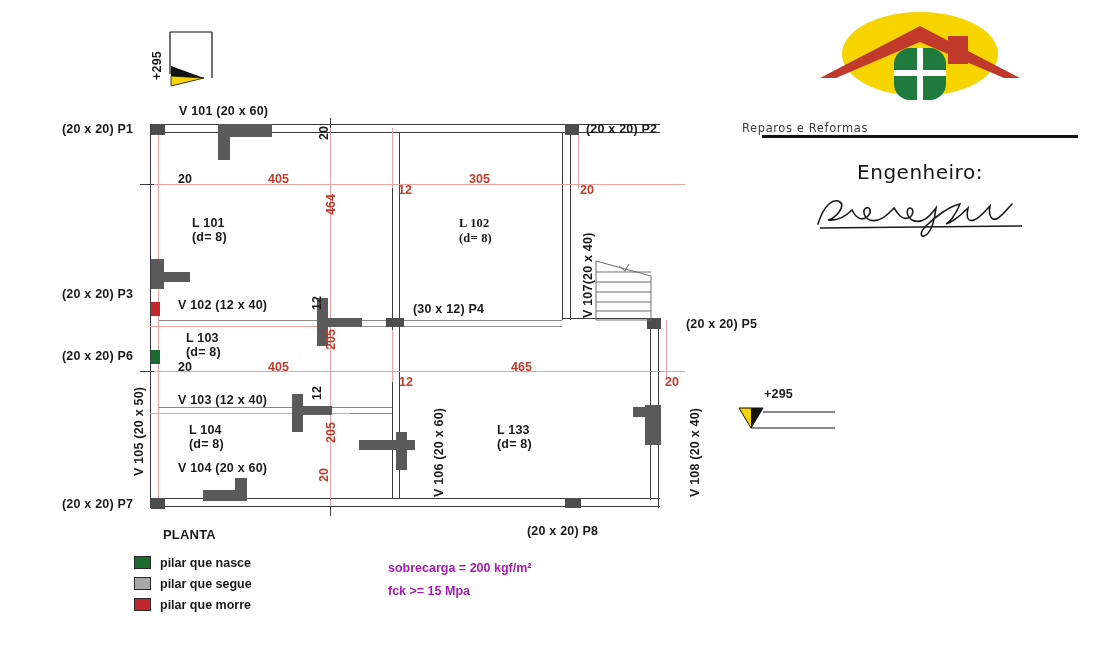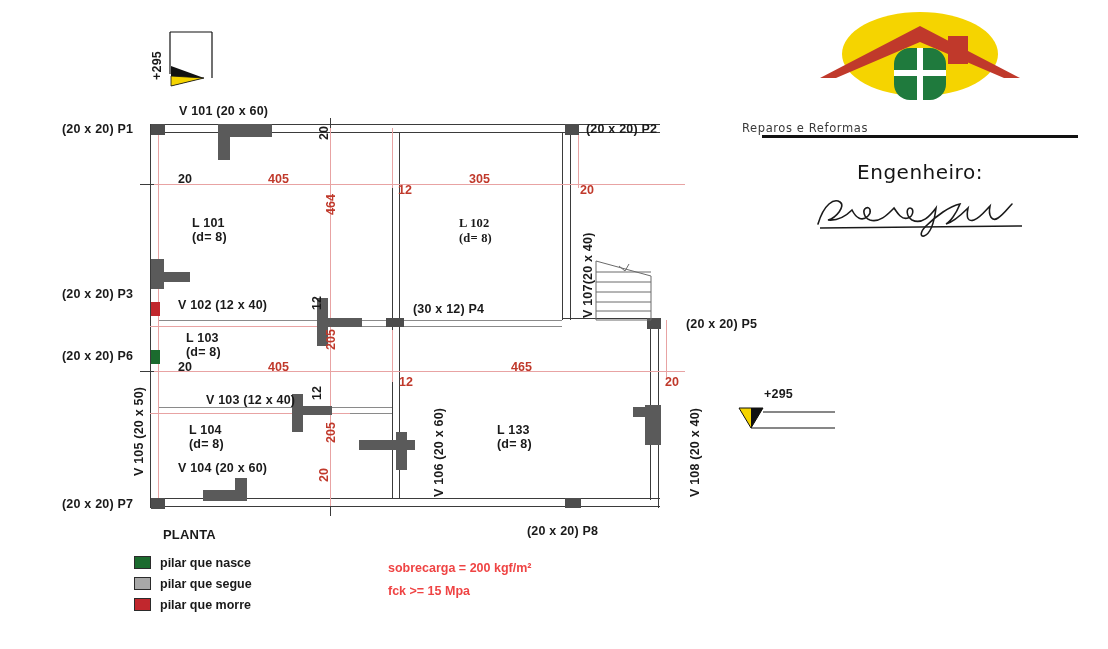--- a/index.html
+++ b/index.html
@@ -11,21 +11,21 @@
   .dim-blk{font-size:12.5px;font-weight:bold;color:#1a1a1a;white-space:nowrap;}
   .rot90{transform:rotate(-90deg);transform-origin:left top;}
   .wall{position:absolute;background:#5a5a5a;}
   .pil{position:absolute;}
   .line-blk{position:absolute;background:#3b3b3b;}
   .line-red{position:absolute;background:#e8a3a3;}
   .line-thin{position:absolute;background:#8a8a8a;}
   .legend-sw{width:15px;height:11px;border:1px solid #2b2b2b;display:inline-block;vertical-align:middle;}
   .legend-row{display:flex;align-items:flex-start;gap:9px;height:21px;}
   .legend-txt{font-size:12.5px;font-weight:bold;color:#1a1a1a;}
-  .note{font-size:12.5px;font-weight:bold;color:#ef4444;margin-bottom:9px;}
+  .note{font-size:12.5px;font-weight:bold;color:#a21caf;margin-bottom:9px;}
   #titleblock{left:742px;top:8px;width:356px;}
   .brand-name{font-family:"DejaVu Sans", sans-serif;font-weight:bold;font-size:30px;
               color:#141414;letter-spacing:1px;text-align:center;line-height:1;}
   .brand-sub{font-family:"DejaVu Sans", sans-serif;font-size:11.5px;color:#3a3a3a;
              text-align:left;letter-spacing:.6px;margin-top:1px;}
   .tb-rule{height:3px;background:#121212;margin:7px 20px 0 20px;}
   .tb-title{text-align:center;font-family:"DejaVu Sans", sans-serif;font-weight:bold;
             font-size:26px;color:#1f7a3d;margin-top:7px;letter-spacing:.5px;}
   .tb-eng{text-align:center;font-family:"DejaVu Sans", sans-serif;font-size:20px;
           color:#141414;margin-top:22px;letter-spacing:.5px;}
@@ -183,21 +183,21 @@
   <div class="lbl abs" style="left:586px;top:122px;">(20 x 20) P2</div>
   <div class="lbl abs" style="left:62px;top:287px;">(20 x 20) P3</div>
   <div class="lbl abs" style="left:413px;top:302px;">(30 x 12) P4</div>
   <div class="lbl abs" style="left:686px;top:317px;">(20 x 20) P5</div>
   <div class="lbl abs" style="left:62px;top:349px;">(20 x 20) P6</div>
   <div class="lbl abs" style="left:62px;top:497px;">(20 x 20) P7</div>
   <div class="lbl abs" style="left:527px;top:524px;">(20 x 20) P8</div>
 
   <div class="lbl abs" style="left:179px;top:104px;">V 101 (20 x 60)</div>
   <div class="lbl abs" style="left:178px;top:298px;">V 102 (12 x 40)</div>
-  <div class="lbl abs" style="left:178px;top:393px;margin-left:28px;">V 103 (12 x 40)</div>
+  <div class="lbl abs" style="left:178px;top:393px;">V 103 (12 x 40)</div>
   <div class="lbl abs" style="left:178px;top:461px;">V 104 (20 x 60)</div>
   <div class="lbl abs rot90" style="left:132px;top:476px;">V 105 (20 x 50)</div>
   <div class="lbl abs rot90" style="left:432px;top:497px;">V 106 (20 x 60)</div>
   <div class="lbl abs rot90" style="left:581px;top:318px;">V 107(20 x 40)</div>
   <div class="lbl abs rot90" style="left:688px;top:497px;">V 108 (20 x 40)</div>
 
   <div class="abs" style="left:192px;top:216px;">
     <div class="lbl">L 101</div>
     <div class="lbl">(d= 8)</div>
   </div>

